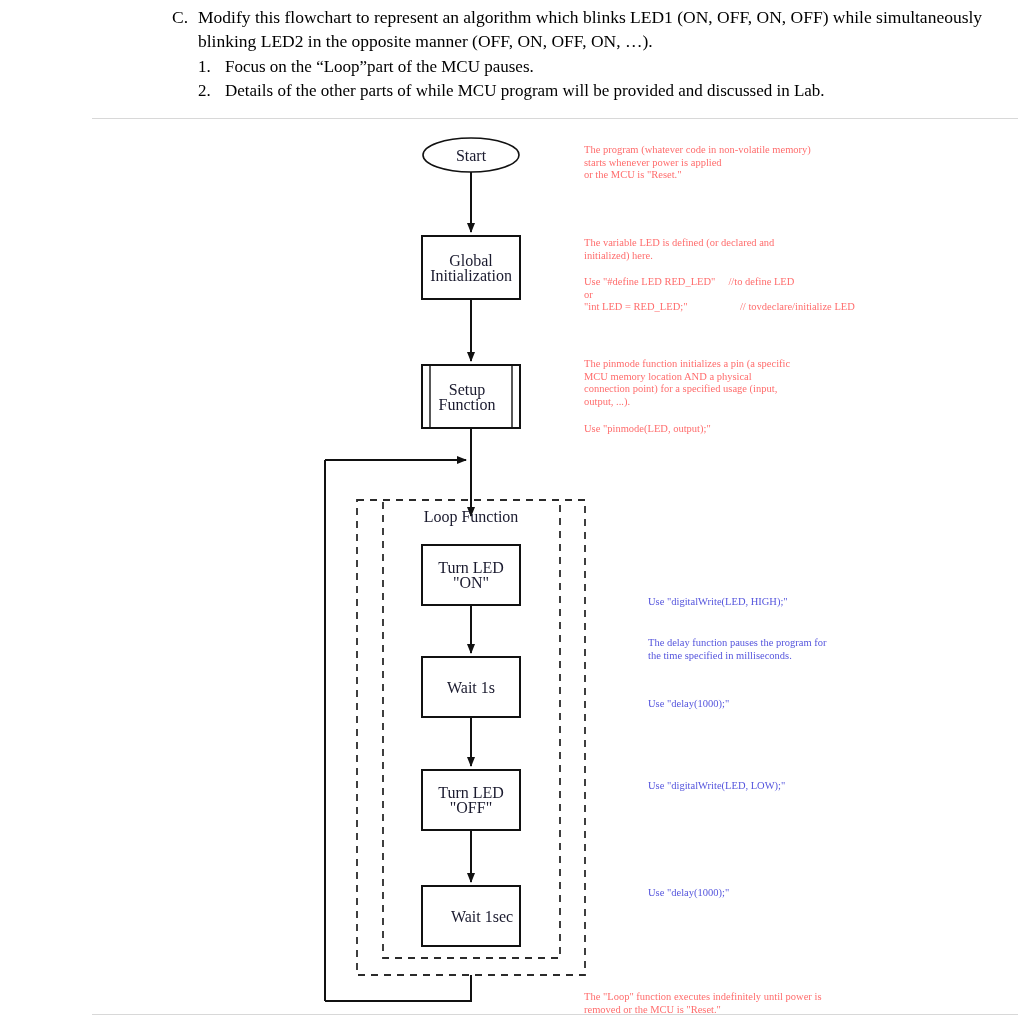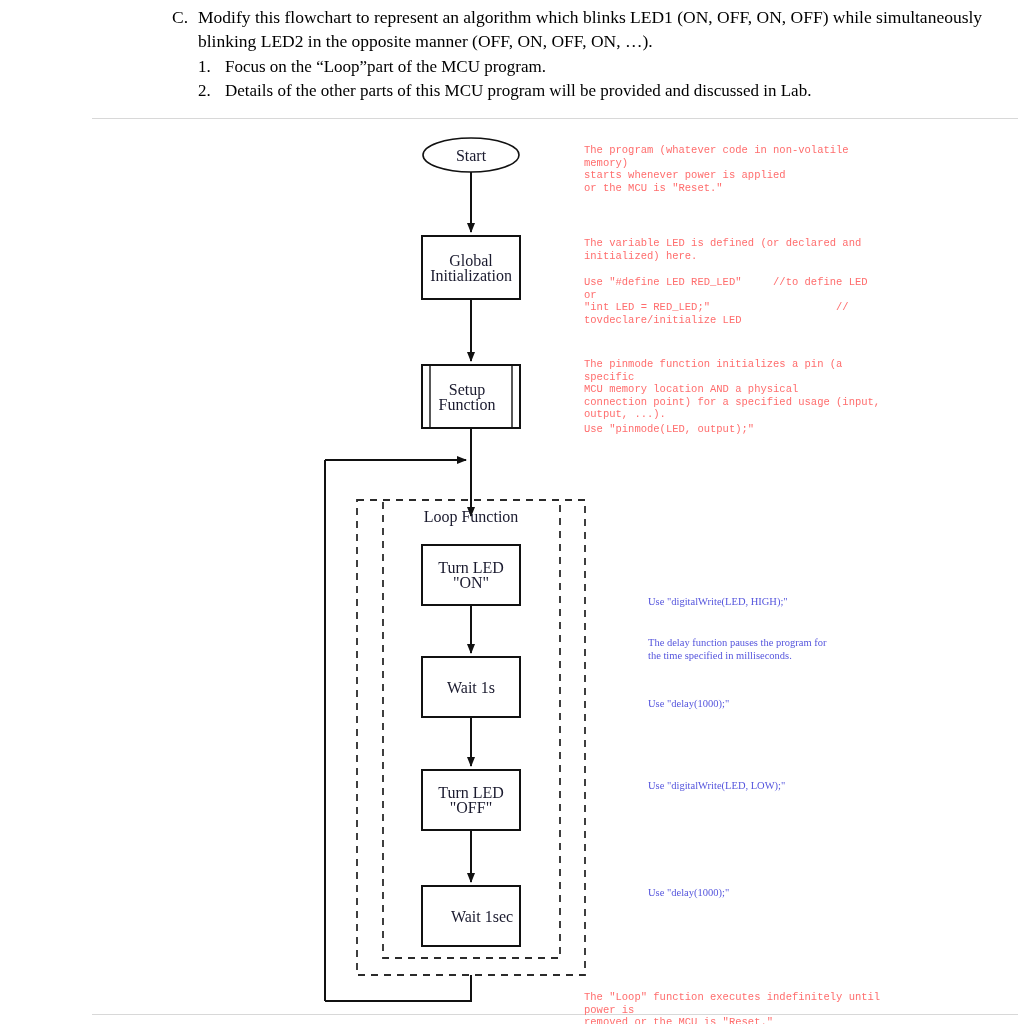--- a/index.html
+++ b/index.html
@@ -18,43 +18,43 @@
   .lvl2 .q-marker{width:27px;}
 
   .hrule{position:absolute;left:92px;width:926px;height:1px;background:#d8d8d8;}
 
   
   #chart{position:absolute;left:0;top:0;width:1018px;height:1024px;}
   #chart svg{position:absolute;left:0;top:0;}
 
   .note{position:absolute;font-family:"Liberation Serif","DejaVu Serif",serif;
         font-size:10.5px;line-height:12.6px;white-space:pre-wrap;}
-  .note.red{color:#ff6d6d;font-family:Liberation Mono, monospace;}
+  .note.red{color:#ff6d6d;}
   .note.blue{color:#5555dd;}
 
   .nodelabel{position:absolute;text-align:center;font-size:16px;
              line-height:15px;color:#1a1a2e;
              font-family:"Liberation Serif","DejaVu Serif",serif;
              display:flex;align-items:center;justify-content:center;}
 </style>
 </head>
 <body>
 
 <div id="question">
   <div class="lvl1 q-row" style="margin-top:6px;">
     <span class="q-marker">C.</span>
     <span class="q-text">Modify this flowchart to represent an algorithm which blinks LED1 (ON, OFF, ON, OFF) while simultaneously blinking LED2 in the opposite manner (OFF, ON, OFF, ON, …).</span>
   </div>
   <div class="lvl2 q-row" style="margin-top:2px;">
     <span class="q-marker">1.</span>
-    <span class="q-text">Focus on the “Loop”part of the MCU program.</span>
+    <span class="q-text">Focus on the “Loop”part of the MCU pauses.</span>
   </div>
   <div class="lvl2 q-row" style="margin-top:1px;">
     <span class="q-marker">2.</span>
-    <span class="q-text">Details of the other parts of this MCU program will be provided and discussed in Lab.</span>
+    <span class="q-text">Details of the other parts of while MCU program will be provided and discussed in Lab.</span>
   </div>
 </div>
 
 <div class="hrule" style="top:118px;"></div>
 <div class="hrule" style="top:1014px;"></div>
 
 <div id="chart">
 
   <svg width="1018" height="1024" viewBox="0 0 1018 1024">
     <defs>

